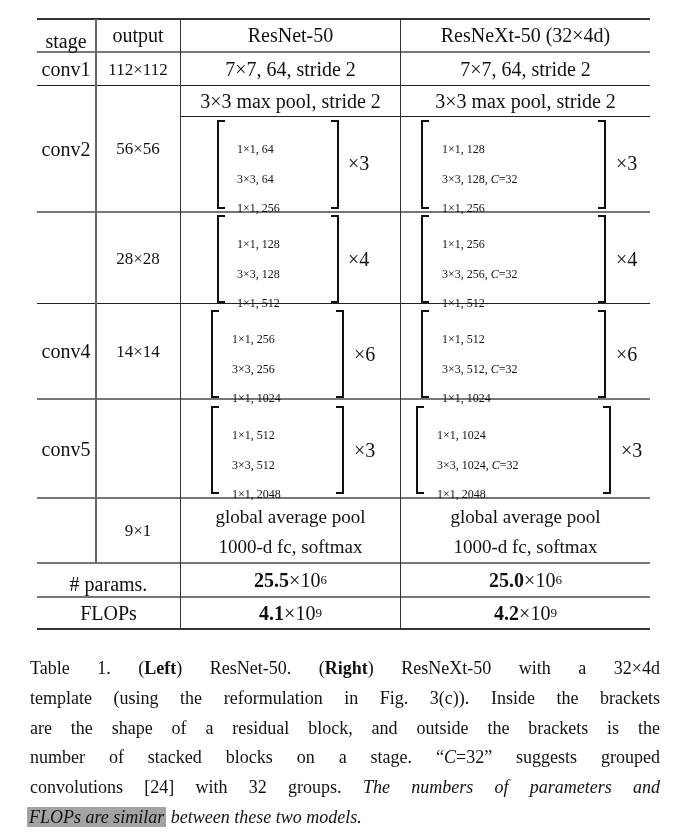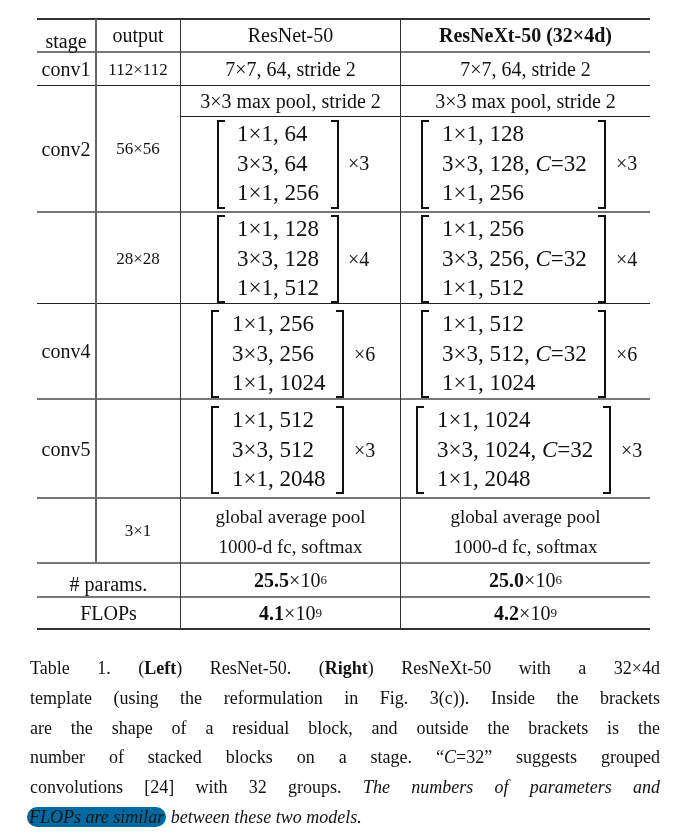--- a/index.html
+++ b/index.html
@@ -11,39 +11,39 @@
   .hline { position: absolute; left: 37px; width: 613px; height: 1px; background: #222; }
   .hline.thick { height: 2px; background: #333; }
   .hline.gray { background: #777; height: 2px; }
   .vline { position: absolute; width: 1px; background: #333; }
   .vline.gray { background: #666; width: 2px; }
   .cell {
     position: absolute; display: flex; align-items: center; justify-content: center;
     font-size: 20px; line-height: 1; white-space: nowrap;
   }
   .cell.small { font-size: 17px; }
-  .bold { font-weight: bold; }
+  .bold { font-weight: normal; }
   .blk { position: absolute; }
   .bracket-l, .bracket-r {
     position: absolute; width: 6px; border-top: 2px solid #111; border-bottom: 2px solid #111;
   }
   .bracket-l { border-left: 2px solid #111; }
   .bracket-r { border-right: 2px solid #111; }
-  .blines { position: absolute; font-size: 23px; line-height: 29.5px; white-space: nowrap; }
+  .blines { position: absolute; font-size: 12px; line-height: 29.5px; white-space: nowrap; margin-top: 16px; }
   .times { position: absolute; font-size: 20px; white-space: nowrap; }
   sup { font-size: 13px; vertical-align: 9px; line-height: 0; }
   i { font-style: italic; }
 
   .caption {
     position: absolute; left: 30px; top: 654px; width: 630px;
     font-size: 18px; line-height: 29.8px; text-align: justify;
   }
   .caption .line { display: block; text-align: justify; text-align-last: justify; height: 29.8px; white-space: nowrap; }
   .caption .line.last { text-align-last: left; }
-  .hl { background: #0369a1; border-radius: 10px; padding: 0 2px; margin-left: -3px; }
+  .hl { background: #a3a3a3; border-radius: 1px; padding: 0 2px; margin-left: -3px; }
 </style>
 </head>
 <body>
 
 <div class="tbl">
 
   <div class="hline thick" style="top:18px"></div>
   <div class="hline gray" style="top:51px"></div>
   <div class="hline" style="top:85px"></div>
   <div class="hline" style="top:116px; left:180px; width:470px"></div>
@@ -112,20 +112,21 @@
     <div class="blines" style="left:442px; top:214px">
       <div>1×1, 256</div>
       <div><span>3×3, 256, </span><i>C</i><span>=32</span></div>
       <div>1×1, 512</div>
     </div>
     <div class="bracket-r" style="left:598px; top:215px; height:84px"></div>
     <div class="times" style="left:616px; top:248px">×4</div>
   </div>
 
   <div class="cell" style="left:37px; top:304px; width:58px; height:94px">conv4</div>
+  <div class="cell small" style="left:96px; top:304px; width:84px; height:94px">14×14</div>
   <div class="blk">
     <div class="bracket-l" style="left:211px; top:310px; height:84px"></div>
     <div class="blines" style="left:232px; top:309px">
       <div>1×1, 256</div>
       <div>3×3, 256</div>
       <div>1×1, 1024</div>
     </div>
     <div class="bracket-r" style="left:336px; top:310px; height:84px"></div>
     <div class="times" style="left:354px; top:343px">×6</div>
   </div>
@@ -156,21 +157,21 @@
     <div class="blines" style="left:437px; top:405px">
       <div>1×1, 1024</div>
       <div><span>3×3, 1024, </span><i>C</i><span>=32</span></div>
       <div>1×1, 2048</div>
     </div>
     <div class="bracket-r" style="left:603px; top:406px; height:84px"></div>
     <div class="times" style="left:621px; top:439px">×3</div>
   </div>
 
   <div class="cell" style="left:37px; top:499px; width:58px; height:63px"></div>
-  <div class="cell small" style="left:96px; top:499px; width:84px; height:63px">3×1</div>
+  <div class="cell small" style="left:96px; top:499px; width:84px; height:63px">9×1</div>
   <div class="cell" style="left:181px; top:501px; width:219px; height:30px; font-size:19px">global average pool</div>
   <div class="cell" style="left:181px; top:531px; width:219px; height:30px; font-size:19px">1000-d fc, softmax</div>
   <div class="cell" style="left:401px; top:501px; width:249px; height:30px; font-size:19px">global average pool</div>
   <div class="cell" style="left:401px; top:531px; width:249px; height:30px; font-size:19px">1000-d fc, softmax</div>
 
   <div class="cell" style="left:37px; top:564px; width:143px; height:40px"># params.</div>
   <div class="cell" style="left:181px; top:564px; width:219px; height:32px">
     <b>25.5</b>
       <span>×10</span>
       <sup>6</sup>

